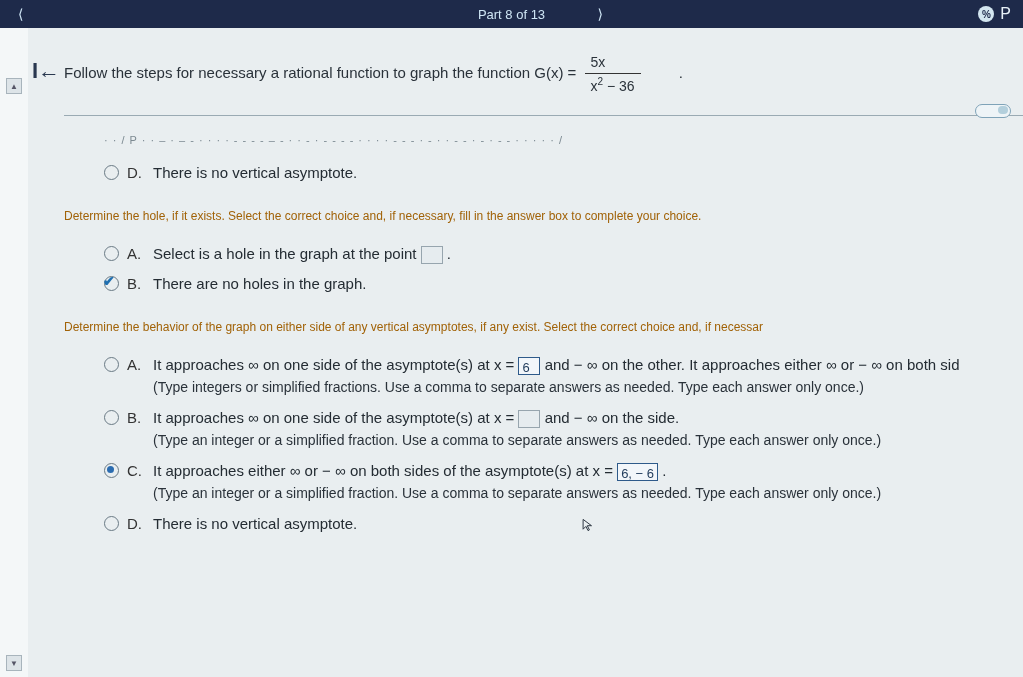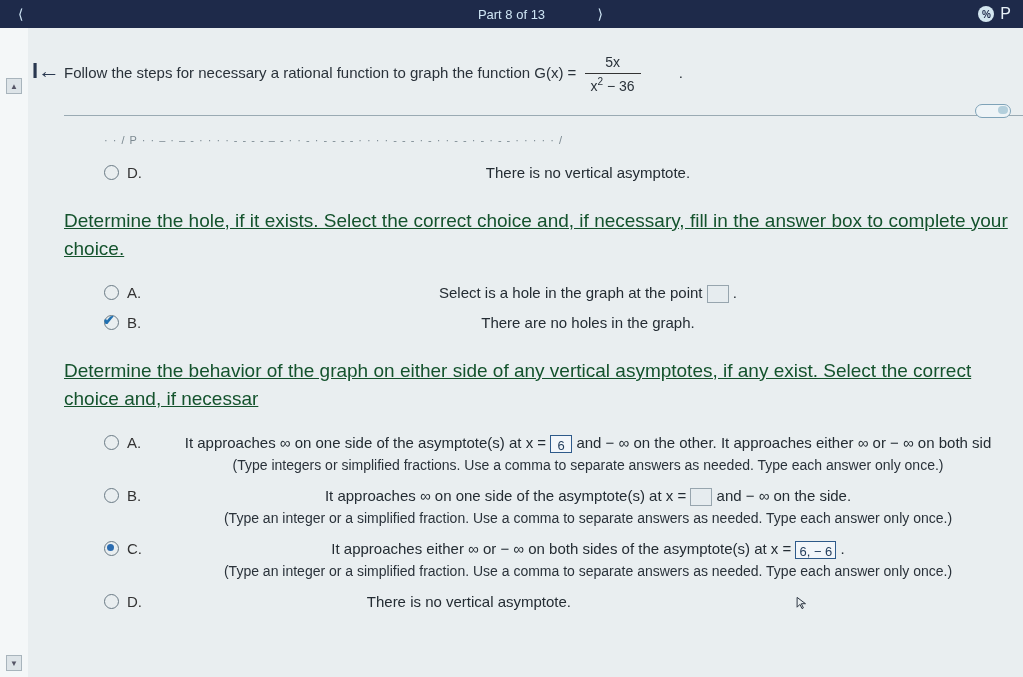--- a/index.html
+++ b/index.html
@@ -91,21 +91,20 @@
     line-height: 1.5;
     overflow: hidden;
   }
   .question-intro {
     font-size: 15px;
     color: #2a323a;
   }
   .fraction {
     display: inline-block;
     vertical-align: middle;
-    text-align: center;
     font-size: 14px;
     margin: 0 4px;
     position: relative;
   }
   .fraction .num { display:block; border-bottom: 1px solid #333; padding: 0 6px; }
   .fraction .den { display:block; padding: 0 6px; }
   .sup { font-size: 10px; vertical-align: super; }
   .hr {
     border: none;
     border-top: 1px solid #9aaab3;
@@ -157,26 +156,25 @@
   }
   .opt-row .radio.checked::after {
     content:"✔";
     position:absolute;
     left: -2px; top: -6px;
     font-size: 14px;
     color:#1f6fb0;
     font-weight:bold;
   }
   .opt-row .letter { min-width: 18px; color:#333; }
-  .opt-row .text  { flex:1;text-align:center; }
+  .opt-row .text  { flex:1; }
   .prompt {
     padding: 18px 0 14px 0;
-    font-size: 19px;
-    color: #14532d;
-    text-decoration: underline;
+    font-size: 12px;
+    color: #a16207;
   }
   .hint {
     font-size: 14px;
     color: #2a323a;
   }
   .ans-box {
     display:inline-block;
     min-width: 14px;
     height: 16px;
     border: 1px solid #2e5a8a;

